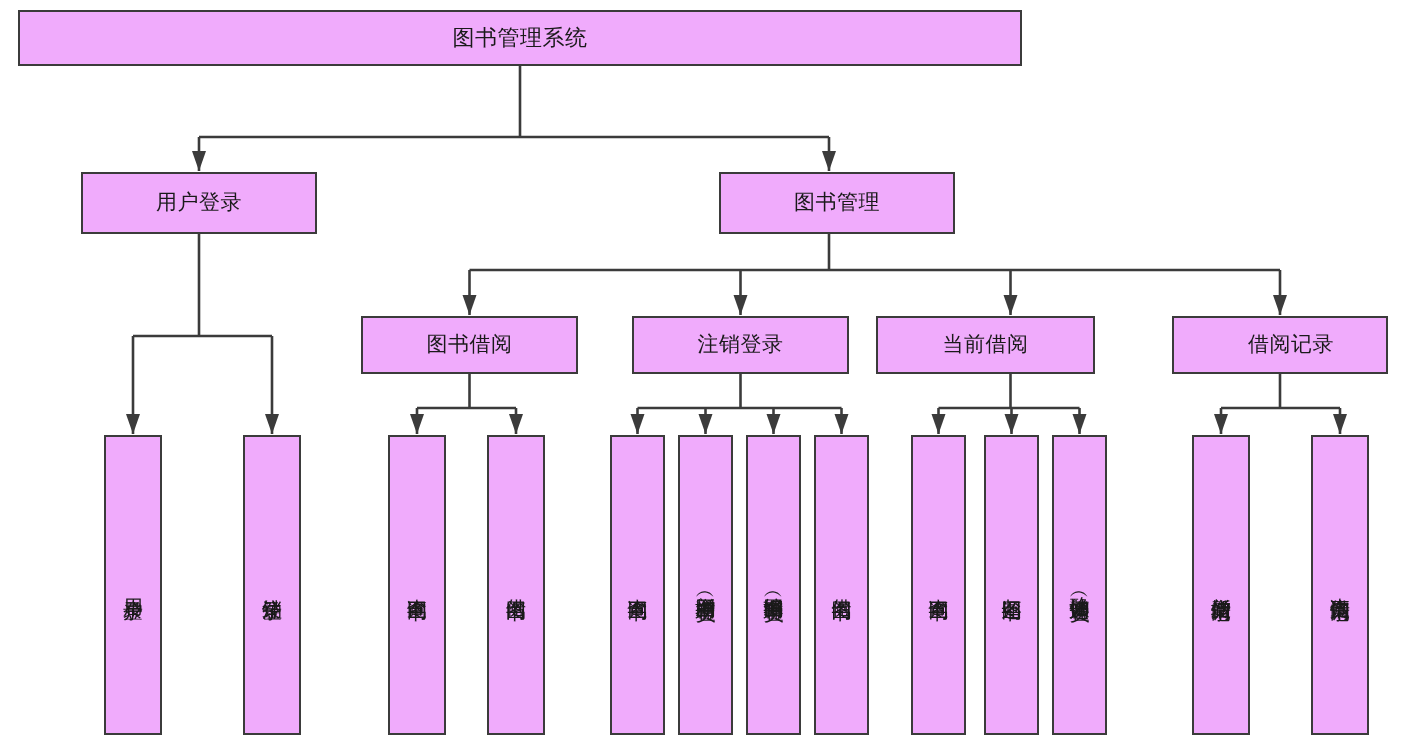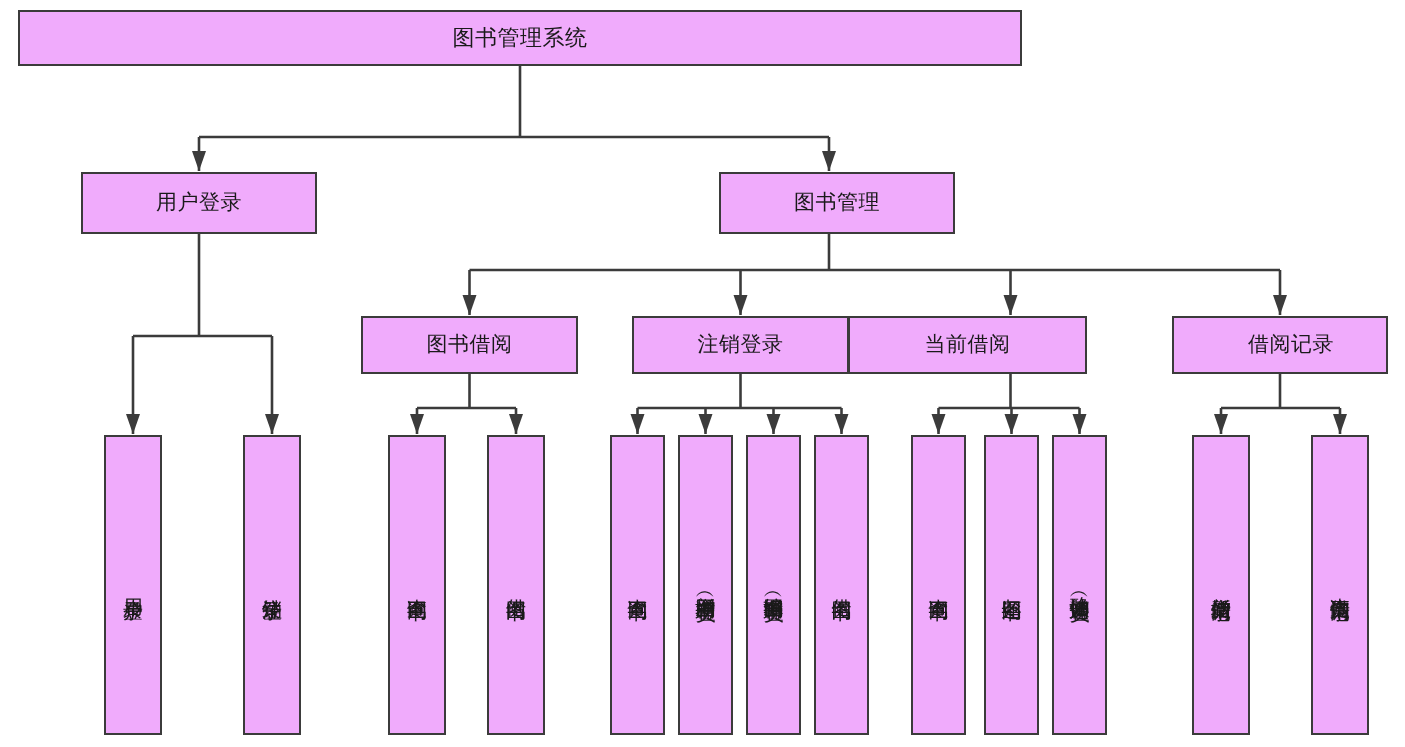--- a/index.html
+++ b/index.html
@@ -136,21 +136,21 @@
       </div>
       <div class="node horiz" style="left: 711px; top: 172px; width: 236px; height: 62px; border-color: rgb(59, 59, 59); color: rgb(26, 26, 26); margin-left: 8px;">
         <span>图书管理</span>
       </div>
       <div class="node horiz" style="left: 361px; top: 316px; width: 217px; height: 58px; border-color: rgb(59, 59, 59); color: rgb(26, 26, 26);">
         <span>图书借阅</span>
       </div>
       <div class="node horiz" style="left: 632px; top: 316px; width: 217px; height: 58px; border-color: rgb(59, 59, 59); color: rgb(26, 26, 26);">
         <span>注销登录</span>
       </div>
-      <div class="node horiz" style="left: 848px; top: 316px; width: 239px; height: 58px; border-color: rgb(59, 59, 59); color: rgb(26, 26, 26);">
+      <div class="node horiz" style="left: 876px; top: 316px; width: 219px; height: 58px; border-color: rgb(59, 59, 59); color: rgb(26, 26, 26);">
         <span>当前借阅</span>
       </div>
       <div class="node horiz" style="left: 1172px; top: 316px; width: 216px; height: 58px; border-color: rgb(59, 59, 59); color: rgb(26, 26, 26); padding-left: 22px;">
         <span>借阅记录</span>
       </div>
       <div class="node leaf" style="left: 104px; top: 435px; width: 58px; height: 300px; border-color: rgb(59, 59, 59); color: rgb(26, 26, 26);">
         <span class="vtext">用户登录</span>
       </div>
       <div class="node leaf" style="left: 243px; top: 435px; width: 58px; height: 300px; border-color: rgb(59, 59, 59); color: rgb(26, 26, 26);">
         <span class="vtext">注销登录</span>

